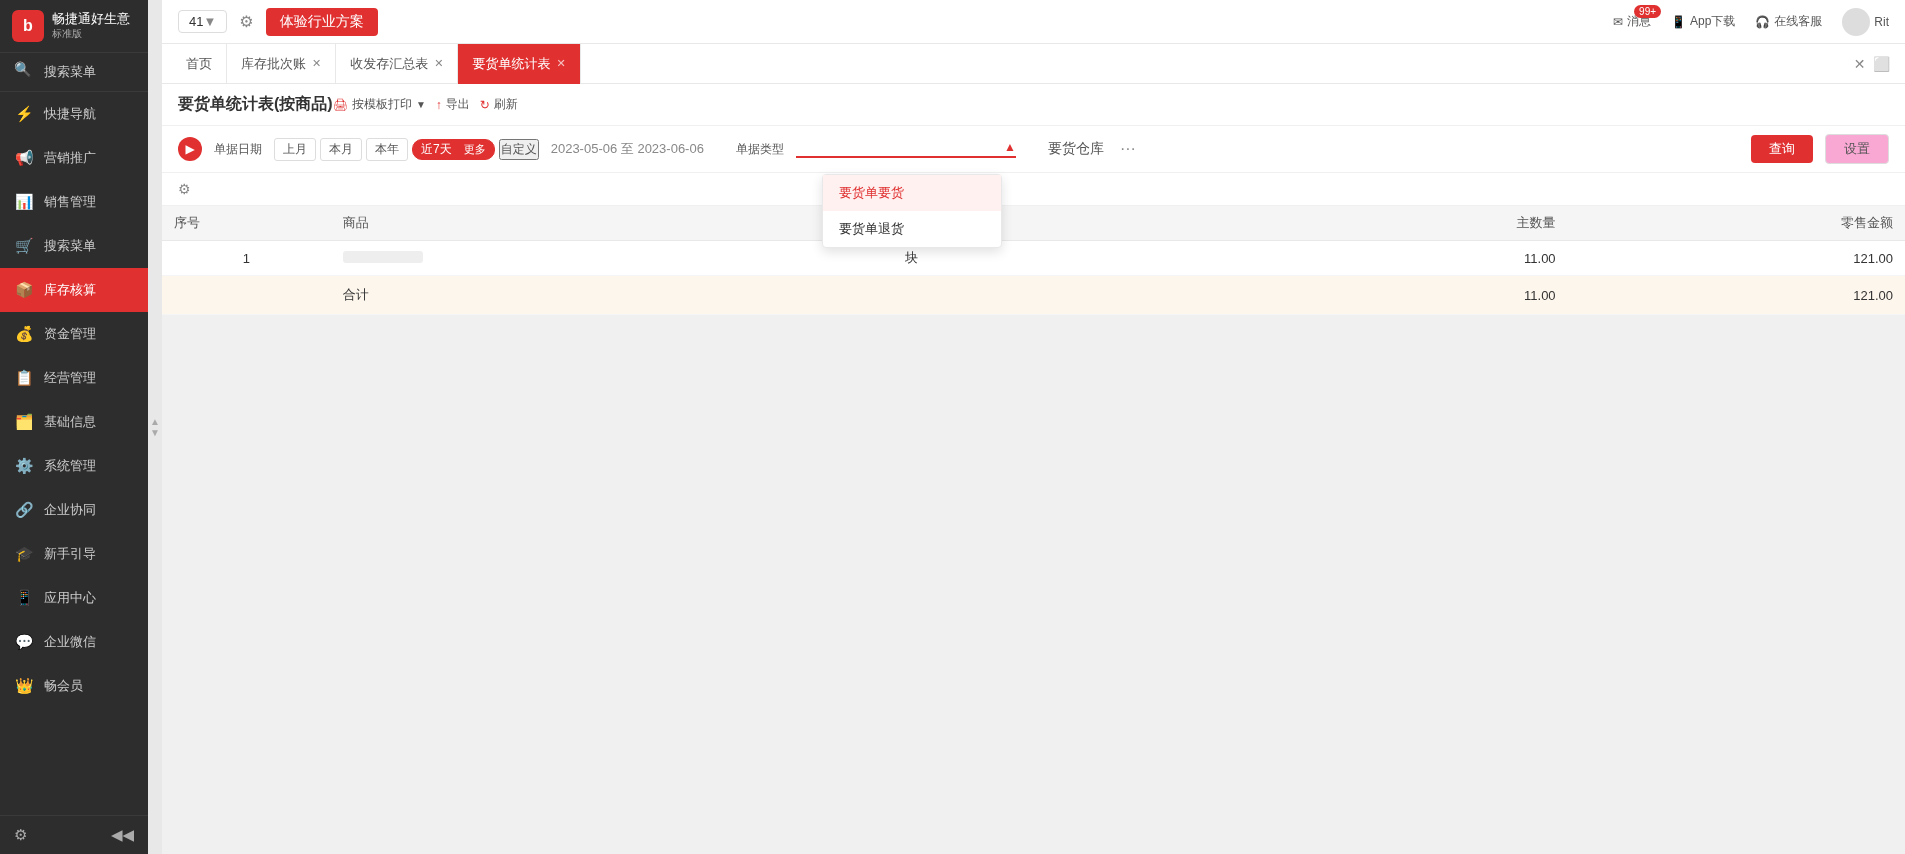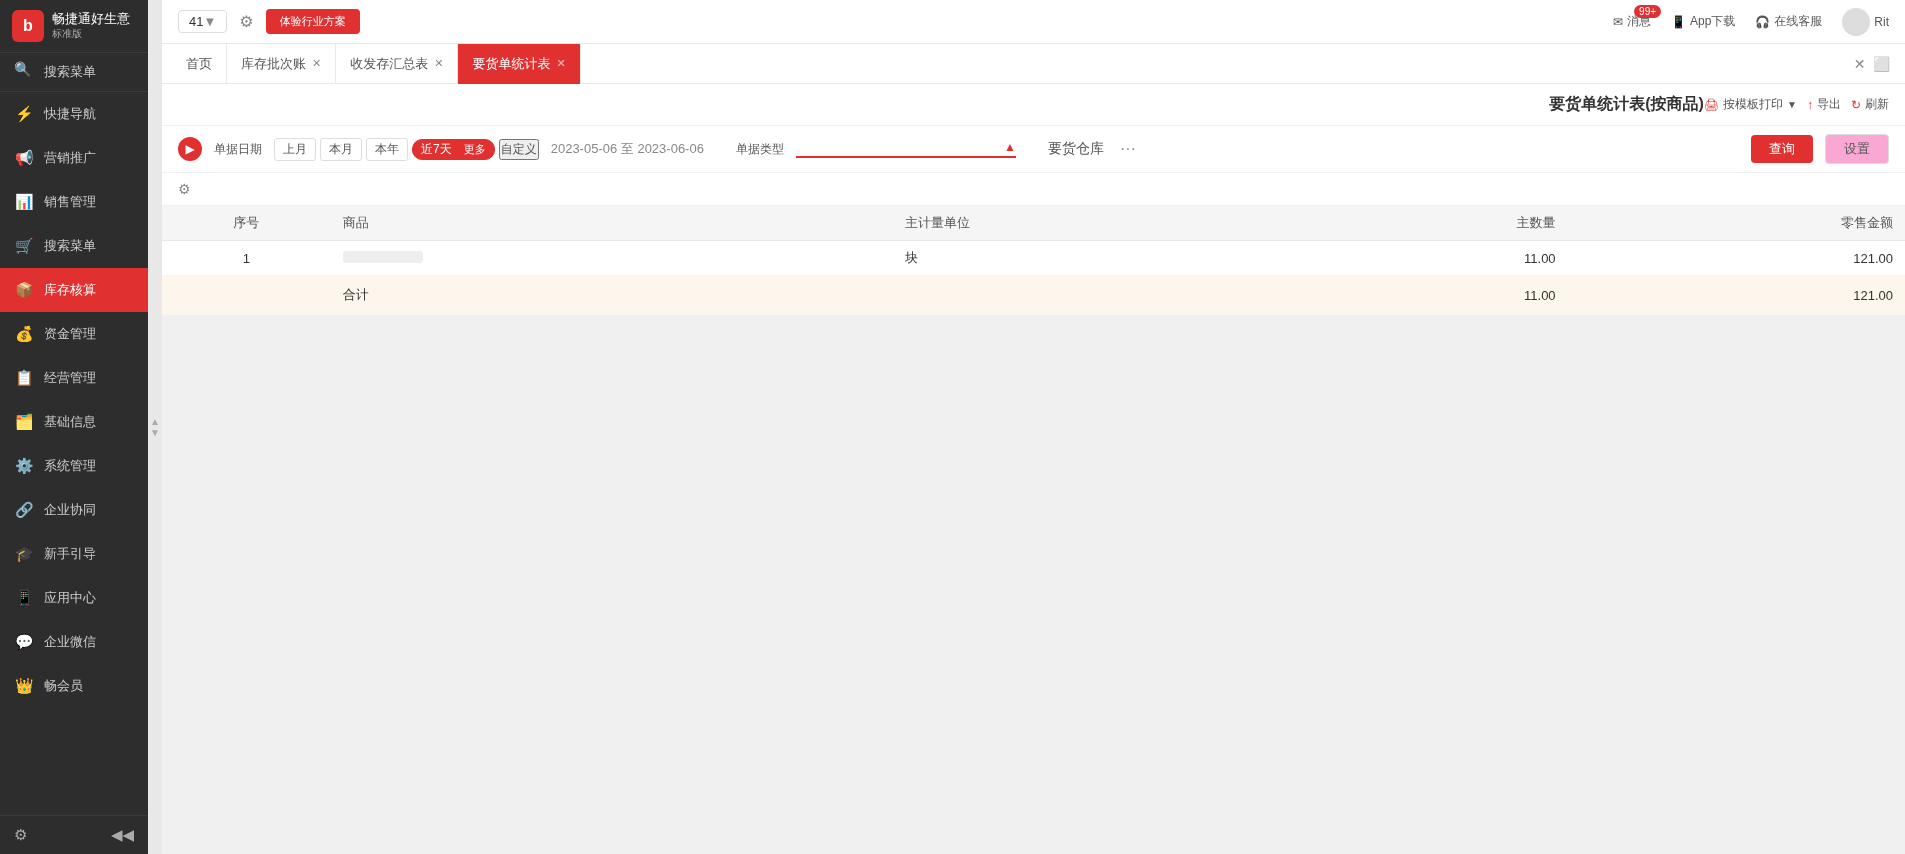--- a/index.html
+++ b/index.html
@@ -99,21 +99,21 @@
       padding: 3px 10px;
       cursor: pointer;
     }
     .topbar-settings { color: #888; cursor: pointer; font-size: 16px; }
     .topbar-trial {
       background: #e03030;
       color: #fff;
       border: none;
       border-radius: 4px;
       padding: 5px 14px;
-      font-size: 11px;
+      font-size: 14px;
       cursor: pointer;
     }
     .topbar-right { margin-left: auto; display: flex; align-items: center; gap: 20px; }
     .topbar-right-item { display: flex; align-items: center; gap: 4px; color: #555; font-size: 12px; cursor: pointer; position: relative; }
     .badge {
       background: #e03030;
       color: #fff;
       border-radius: 10px;
       font-size: 10px;
       padding: 1px 5px;
@@ -153,21 +153,21 @@
     .tab-end-btn { font-size: 14px; color: #888; cursor: pointer; }
 
     
     .page-content { flex: 1; overflow: auto; padding: 0; background: #f0f0f0; }
 
     
     .inner-page { background: #fff; margin: 0; }
     .inner-page-header {
       display: flex;
       align-items: center;
-      justify-content: flex-end;
+      justify-content: flex-start;
       padding: 10px 16px;
       border-bottom: 1px solid #f0f0f0;
     }
     .inner-page-title { font-size: 16px; font-weight: bold; color: #333; }
     .inner-page-actions { display: flex; align-items: center; gap: 10px; }
     .action-btn {
       display: flex;
       align-items: center;
       gap: 4px;
       color: #555;
@@ -296,21 +296,21 @@
     tbody td {
       padding: 8px 12px;
       color: #333;
       border-bottom: 1px solid #f5f5f5;
     }
 
     .placeholder-text { color: #ccc; background: #eee; border-radius: 3px; display: inline-block; height: 12px; }
     .footer-row td { background: #fdf6ec; }
     td.centered { text-align: center; }
 
-    .col-seq { width: 60px; text-align: center; }
+    .col-seq { width: 60px; }
     .col-goods { width: 200px; }
     .col-unit { width: 120px; }
     .col-qty { width: 120px; text-align: right; }
     .col-amount { width: 120px; text-align: right; }
   </style>
 </head>
 <body>
 
 <div class="sidebar">
   <div class="sidebar-logo">
@@ -487,20 +487,28 @@
           <span class="filter-type-text"></span>
           <span class="filter-type-arrow">▲</span>
         </div>
 
         <span class="filter-warehouse-label">要货仓库</span>
         <span class="filter-more-btn">···</span>
 
         <button class="filter-query-btn">查询</button>
         <button class="filter-set-btn">设置</button>
 
+        <div class="dropdown-overlay">
+          <div class="dropdown-item selected">
+            <span>要货单要货</span>
+          </div>
+          <div class="dropdown-item">
+            <span>要货单退货</span>
+          </div>
+        </div>
       </div>
 
       <div class="table-wrapper">
         <div class="table-toolbar">
           <span class="table-toolbar-icon">⚙</span>
         </div>
         <table>
           <thead>
             <tr>
               <th class="col-seq">序号</th>

